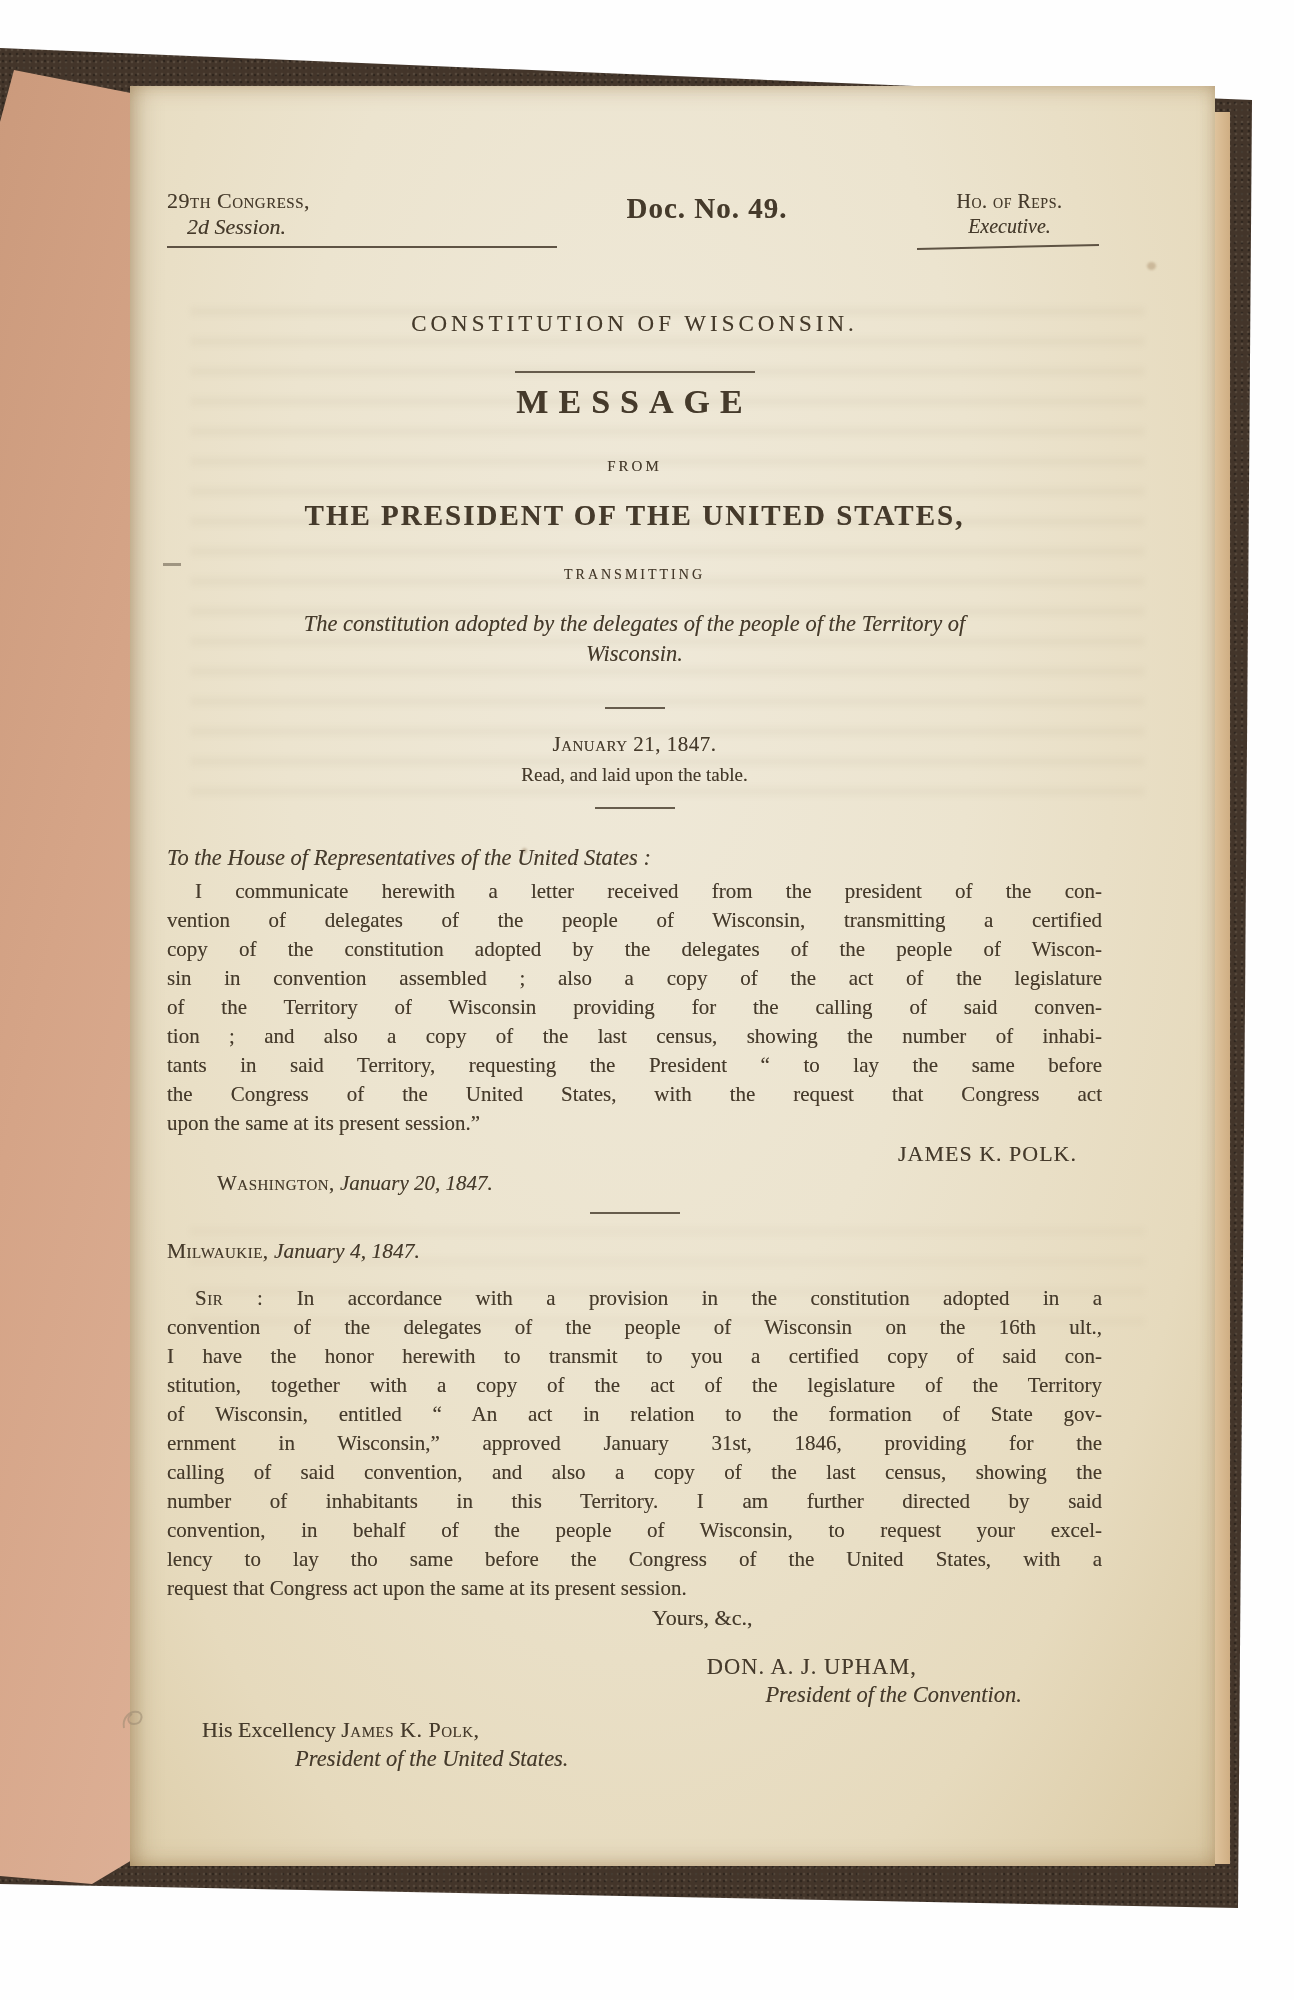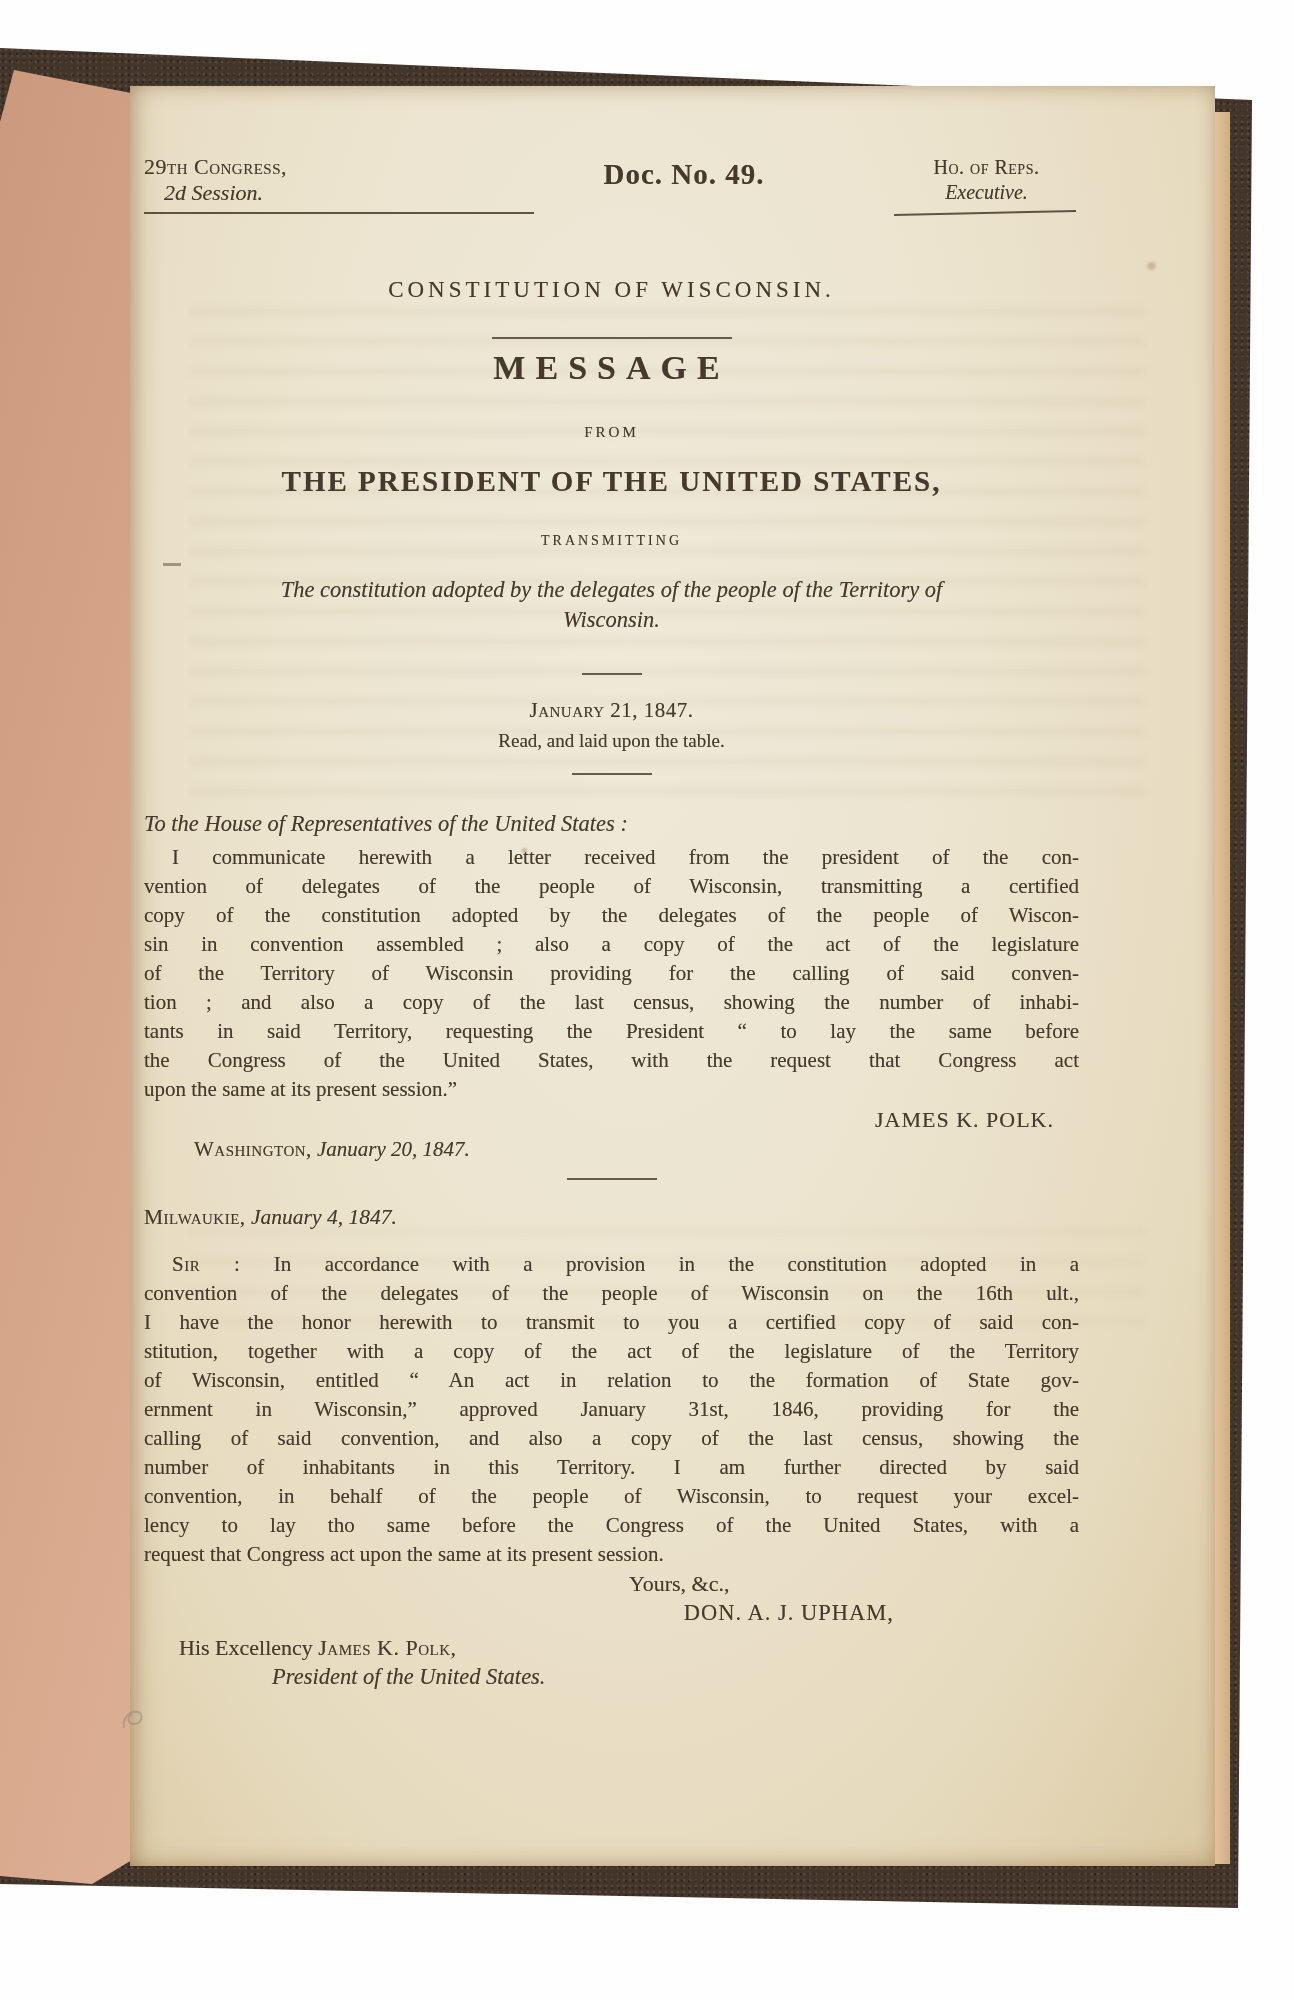--- a/index.html
+++ b/index.html
@@ -52,21 +52,21 @@
   .bleed.b1{top:212px;height:500px;opacity:0.11;}
   .bleed.b2{top:1132px;height:110px;opacity:0.08;}
   .spot{position:absolute;border-radius:50%;filter:blur(1px);}
   .spot.s1{left:1017px;top:176px;width:9px;height:8px;background:rgba(135,100,60,0.30);}
   .spot.s2{left:392px;top:762px;width:5px;height:5px;background:rgba(120,90,55,0.35);}
   .dash-mark{position:absolute;left:33px;top:477px;width:18px;height:3px;background:var(--ink);opacity:0.45;}
   .pencil{position:absolute;left:-12px;top:1608px;opacity:0.55;}
 
   
   .text-block{
-    position:absolute;left:14px;top:0;width:935px;padding-top:68px;
+    position:absolute;left:37px;top:0;width:935px;padding-top:102px;
     color:var(--ink);
     text-shadow:0 0 0.6px rgba(69,58,43,0.45);
   }
   .sc{font-variant:small-caps;letter-spacing:0.5px;}
   .it{font-style:italic;}
 
   .masthead{display:grid;grid-template-columns:390px 1fr 185px;align-items:start;}
   .mast-left{font-size:22px;line-height:26px;}
   .mast-left .session{padding-left:20px;font-style:italic;}
   .hrule{height:2px;background:var(--ink);opacity:0.85;}
@@ -94,21 +94,21 @@
   .pline{text-align:justify;text-align-last:justify;}
   .pline.first{text-indent:28px;}
   .pline.last{text-align-last:left;}
 
   .sig-polk{text-align:right;padding-right:25px;font-size:22px;letter-spacing:1px;line-height:28px;margin-top:2px;}
   .place-line{font-size:21px;padding-left:50px;line-height:30px;}
   .rule.r4{width:90px;margin:14px auto 0;}
   .milwaukie{text-align:left;font-size:21.5px;margin-top:22px;line-height:30px;}
   .para.p2{margin-top:18px;}
   .yours{padding-left:485px;font-size:22px;line-height:30px;}
-  .upham{text-align:right;padding-right:185px;font-size:22.5px;letter-spacing:1px;line-height:28px;}
+  .upham{text-align:right;padding-right:185px;font-size:22.5px;letter-spacing:1px;line-height:28px;margin-top:20px;}
   .conv-title{text-align:right;padding-right:80px;font-style:italic;font-size:22.5px;line-height:28px;}
   .excellency{padding-left:35px;font-size:22px;margin-top:6px;line-height:30px;}
   .us-title{padding-left:128px;font-style:italic;font-size:22.5px;line-height:28px;}
 </style>
 </head>
 <body>
 
 <div class="photo">
   <div class="cover"></div>
   <div class="endpaper"></div>
@@ -186,19 +186,20 @@
         <div class="pline">ernment in Wisconsin,” approved January 31st, 1846, providing for the</div>
         <div class="pline">calling of said convention, and also a copy of the last census, showing the</div>
         <div class="pline">number of inhabitants in this Territory.  I am further directed by said</div>
         <div class="pline">convention, in behalf of the people of Wisconsin, to request your excel-</div>
         <div class="pline">lency to lay tho same before the Congress of the United States, with a</div>
         <div class="pline last">request that Congress act upon the same at its present session.</div>
       </div>
 
       <div class="yours">Yours, &amp;c.,</div>
       <div class="upham">DON. A. J. UPHAM,</div>
+      <div class="conv-title">President of the Convention.</div>
 
       <div class="excellency"><span>His Excellency </span><span class="sc">James K. Polk,</span></div>
       <div class="us-title">President of the United States.</div>
 
     </div>
   </div>
 </div>
 
 </body></html>

